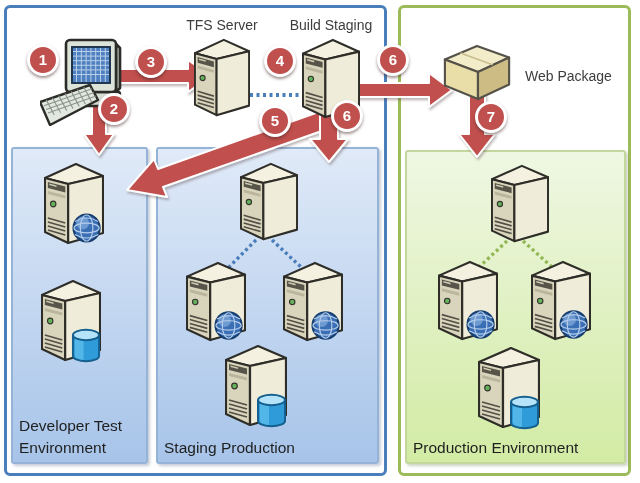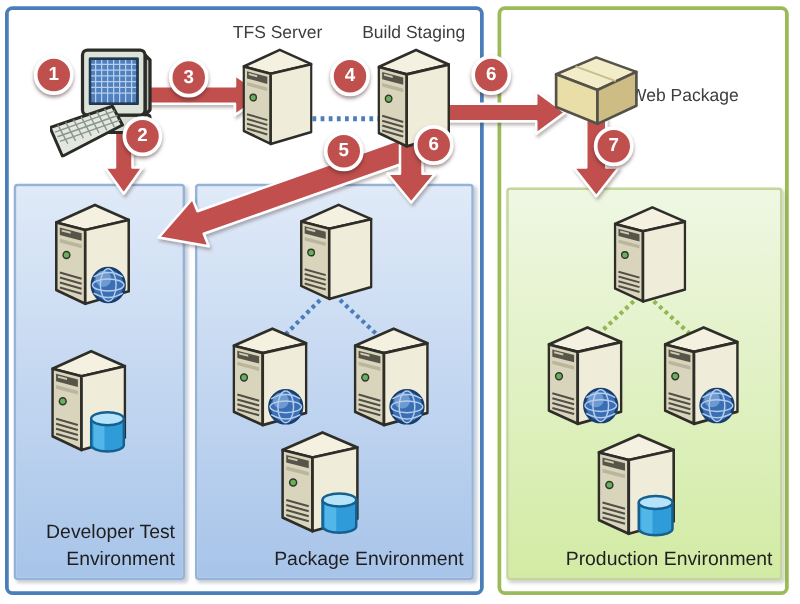--- a/index.html
+++ b/index.html
@@ -14,21 +14,21 @@
   
   .env-box{position:absolute;border-radius:3px;}
   .env-box.blue{background:linear-gradient(180deg,var(--env-blue-top) 0%,var(--env-blue-bottom) 100%);
                 border:2px solid var(--env-border-blue);box-shadow:2px 2px 3px rgba(90,110,140,.35);}
   .env-box.green{background:linear-gradient(180deg,var(--env-green-top) 0%,var(--env-green-bottom) 100%);
                  border:2px solid var(--env-border-green);box-shadow:2px 2px 3px rgba(110,130,90,.35);}
   .env-box.dev{left:11px;top:147px;width:133px;height:313px;}
   .env-box.staging{left:156px;top:147px;width:219px;height:313px;}
   .env-box.production{left:405px;top:150px;width:217px;height:310px;}
 
-  .env-label{position:absolute;left:0;right:0;bottom:3px;text-align:right;
+  .env-label{position:absolute;left:0;right:0;bottom:3px;text-align:left;
              font-size:15.5px;line-height:1.42;color:#1f1f1f;padding:0 6px;}
 
   .node-label{position:absolute;font-size:14px;color:#3d3d3d;white-space:nowrap;}
   .node-label.centered{text-align:center;}
 
   .layer{position:absolute;left:0;top:0;pointer-events:none;}
 
   .icon{position:absolute;}
   .icon svg{display:block;width:100%;height:100%;}
 
@@ -42,21 +42,21 @@
 
 <div class="stage">
 
   <div class="outer-box blue"></div>
   <div class="outer-box green"></div>
 
   <div class="env-box blue dev">
     <div class="env-label">Developer Test Environment</div>
   </div>
   <div class="env-box blue staging">
-    <div class="env-label">Package Environment</div>
+    <div class="env-label">Staging Production</div>
   </div>
   <div class="env-box green production">
     <div class="env-label">Production Environment</div>
   </div>
 
   <svg class="layer" width="640" height="483">
     <defs>
       <filter id="ash" x="-20%" y="-20%" width="150%" height="150%">
         <feDropShadow dx="1.2" dy="2.2" stdDeviation="1.3" flood-color="#4a3230" flood-opacity="0.35"></feDropShadow>
       </filter>
@@ -73,21 +73,21 @@
       <polygon points="92,90 92,134 84,134 99,155 114,134 106,134 106,90"></polygon>
       <polygon points="327,109 158,169 154,159 127,190 167,197 163,187 333,127"></polygon>
       <polygon points="320,104 320,139 310,139 329,162 348,139 338,139 338,104"></polygon>
       <polygon points="342,83 429,83 429,73 452,90 429,107 429,97 342,97"></polygon>
       <polygon points="469,94 469,134 459,134 477,157 495,134 485,134 485,94"></polygon>
     </g>
   </svg>
 
   <div class="node-label centered" style="left:172px;top:17px;width:100px;">TFS Server</div>
   <div class="node-label centered" style="left:281px;top:17px;width:100px;">Build Staging</div>
-  <div class="node-label" style="left:504px;top:68px;">Web Package</div>
+  <div class="node-label" style="left:525px;top:68px;">Web Package</div>
 
   <div class="icon" style="left:40px;top:34px;width:82px;height:92px;">
       <svg viewBox="0 0 82 92" preserveAspectRatio="none">
   <g stroke="#2b2b28" stroke-width="2.4" stroke-linejoin="round">
     <rect x="30" y="58" width="50" height="14" rx="2" fill="#d7ddd2"></rect>
   </g>
   <line x1="64" y1="65" x2="76" y2="65" stroke="#5a605a" stroke-width="2"></line>
   <g stroke="#2b2b28" stroke-width="2.6" stroke-linejoin="round">
     <polygon points="76,10 80,14 80,54 76,58" fill="#b9c2b5"></polygon>
     <rect x="26" y="6" width="50" height="52" rx="4" fill="#dce3d8"></rect>

